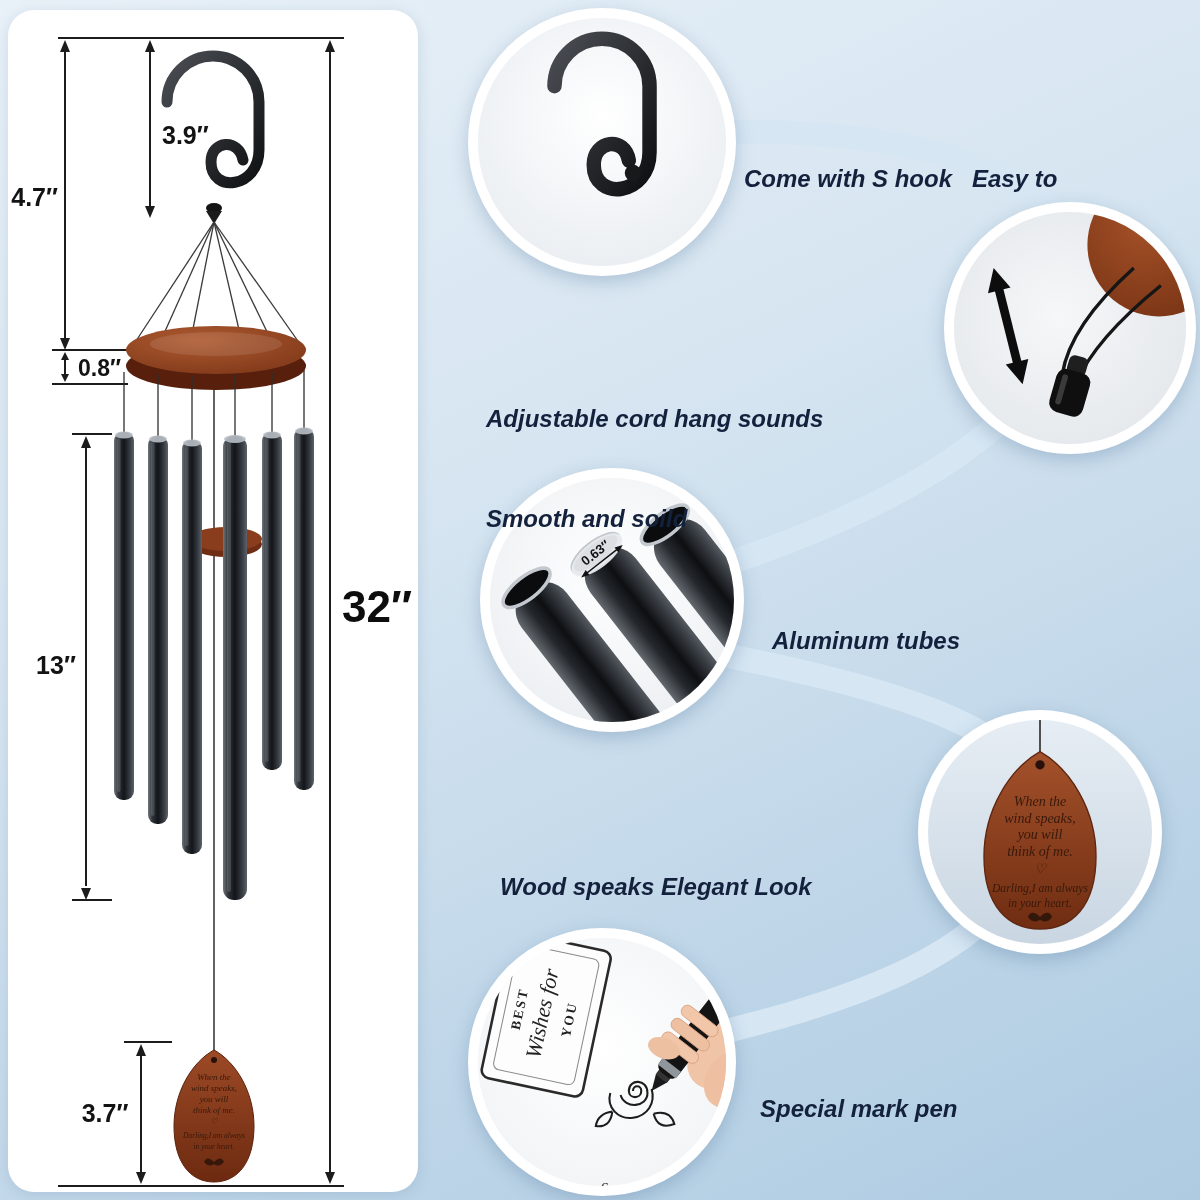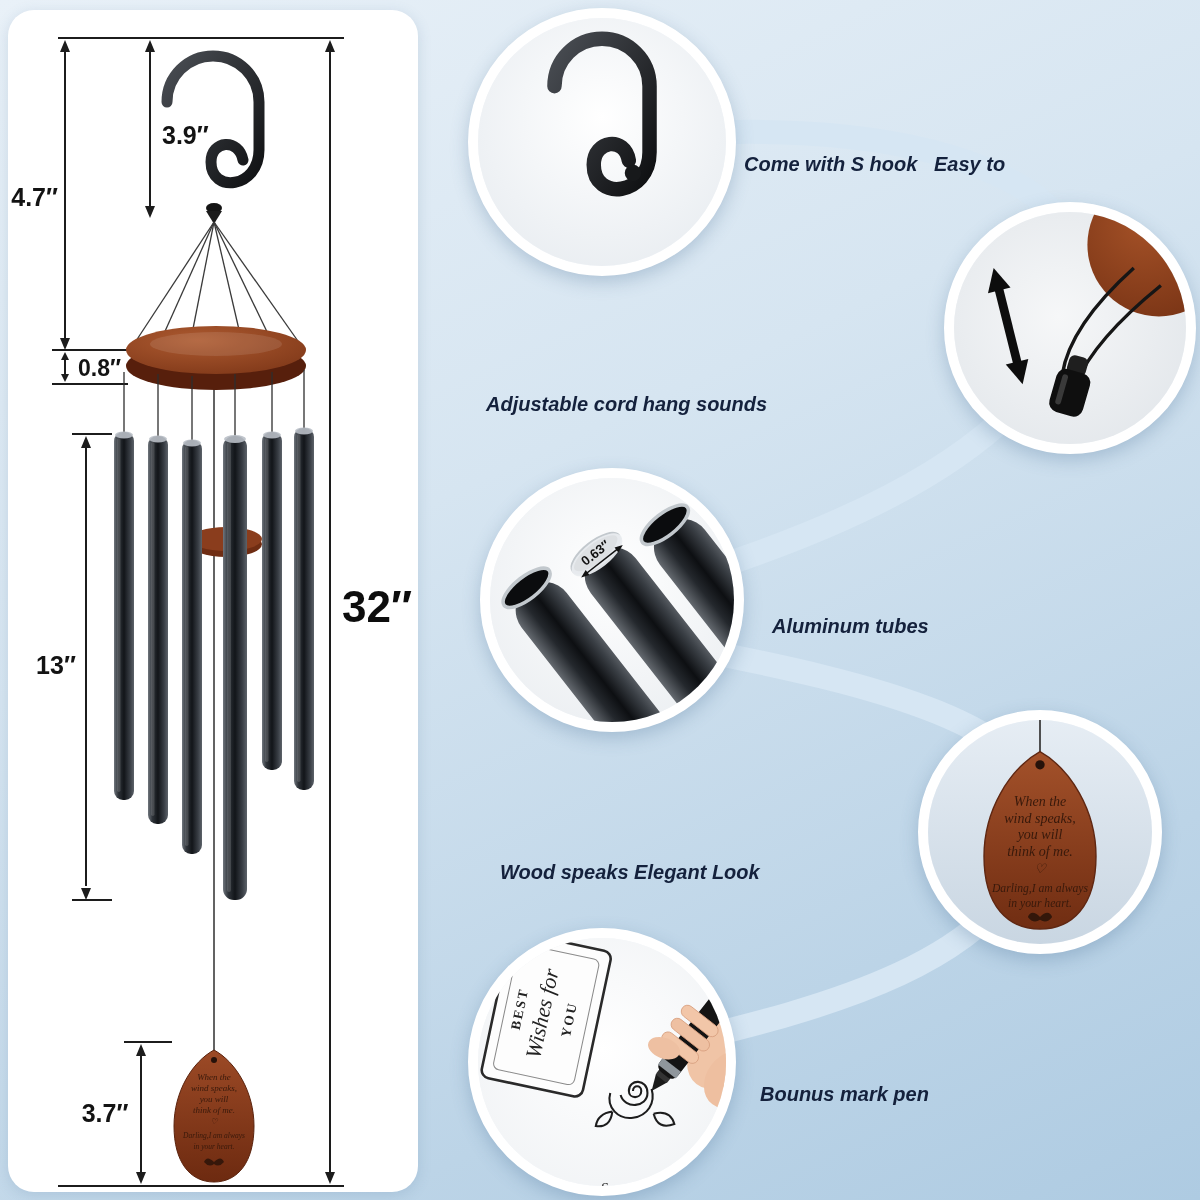--- a/index.html
+++ b/index.html
@@ -18,21 +18,21 @@
   .panel svg { display:block; width:100%; height:100%; }
   .ribbons { position:absolute; left:0; top:0; width:1200px; height:1200px; z-index:1; }
   .circle {
     position:absolute; border-radius:50%; border:10px solid #ffffff;
     box-shadow:0 6px 18px rgba(60,100,140,.28); overflow:hidden;
     z-index:3; background:#f4f7fa;
   }
   .circle svg { display:block; width:100%; height:100%; }
   .callout-text {
     position:absolute; z-index:4; font-style:italic; font-weight:700;
-    color:#14213c; font-size:20px; line-height:1.38; white-space:pre-wrap;
+    color:#14213c; font-size:24px; line-height:1.38; white-space:pre-wrap;
   }
   svg text { font-family:"Liberation Sans",sans-serif; }
   .dim-label { font-weight:700; font-size:25px; fill:#131313; }
   .dim-label-sm { font-weight:700; font-size:23px; fill:#131313; }
   .dim-label-lg { font-weight:700; font-size:44px; fill:#0d0d0d; }
   .dim-line { stroke:#1c1c1c; stroke-width:2; }
   .tick-line { stroke:#1c1c1c; stroke-width:1.8; }
   .pend-line { font-family:"Liberation Serif",serif; font-style:italic; fill:#38190b; }
   .card-serif { font-family:"Liberation Serif",serif; fill:#222; }
 </style>
@@ -252,20 +252,21 @@
     </g>
     <g transform="rotate(-14 56 118)">
       <line x1="56" y1="76" x2="56" y2="160" stroke="#0d0d0d" stroke-width="9"></line>
       <polygon points="56,56 44,80 68,80" fill="#0d0d0d"></polygon>
       <polygon points="56,180 44,156 68,156" fill="#0d0d0d"></polygon>
     </g>
   </svg>
 </div>
 <div class="callout-text" style="left:486px; top:336px; width:460px;">
   <div>Adjustable cord hang sounds</div>
+  <div>Smooth and soild</div>
 </div>
 
 <div class="circle" style="left:480px; top:468px; width:264px; height:264px;">
   <svg viewBox="0 0 240 240">
     <defs>
       <radialGradient id="bg3" cx="0.5" cy="0.4" r="0.85">
         <stop offset="0" stop-color="#ffffff"></stop>
           <stop offset="1" stop-color="#e6eaee"></stop>
       </radialGradient>
       <linearGradient id="tg3" x1="0" y1="0" x2="1" y2="0">
@@ -367,15 +368,15 @@
       <ellipse cx="-16" cy="-40" rx="16" ry="10" fill="#eec0a2" transform="rotate(-18 -16 -40)"></ellipse>
     </g>
     <g>
       <line x1="58" y1="242" x2="106" y2="242" stroke="#555" stroke-width="1"></line>
       <text class="card-serif" x="152" y="247" font-size="14" font-style="italic" text-anchor="middle" fill="#333">Special Gift</text>
       <line x1="200" y1="242" x2="246" y2="242" stroke="#555" stroke-width="1"></line>
     </g>
   </svg>
 </div>
 <div class="callout-text" style="left:760px; top:1026px; width:430px;">
-  <div>Bounus mark pen</div>
+  <div>Special mark pen</div>
   
 </div>
 
 </body></html>

